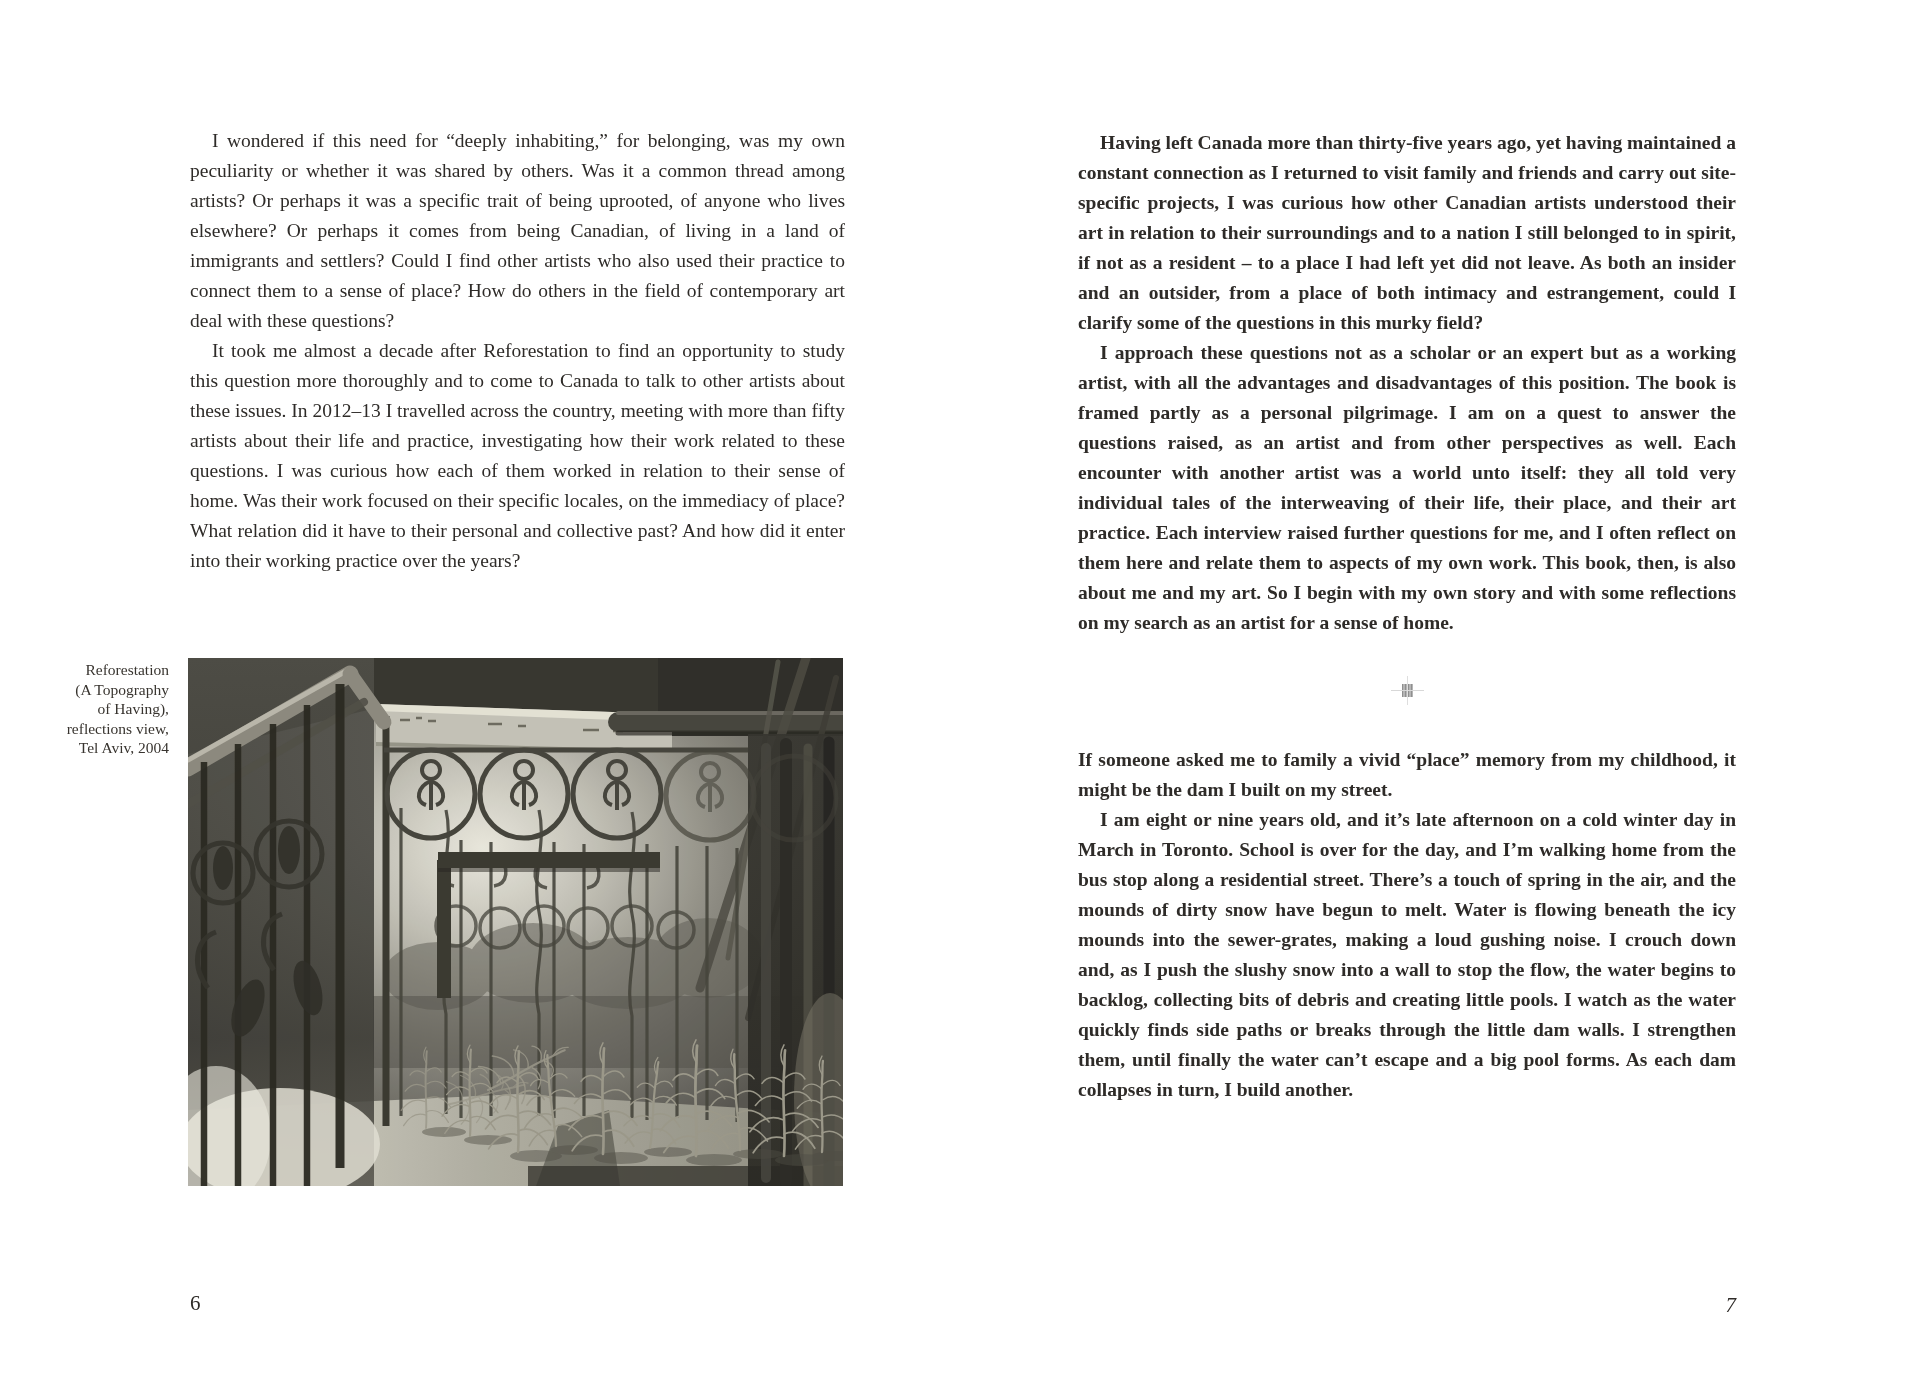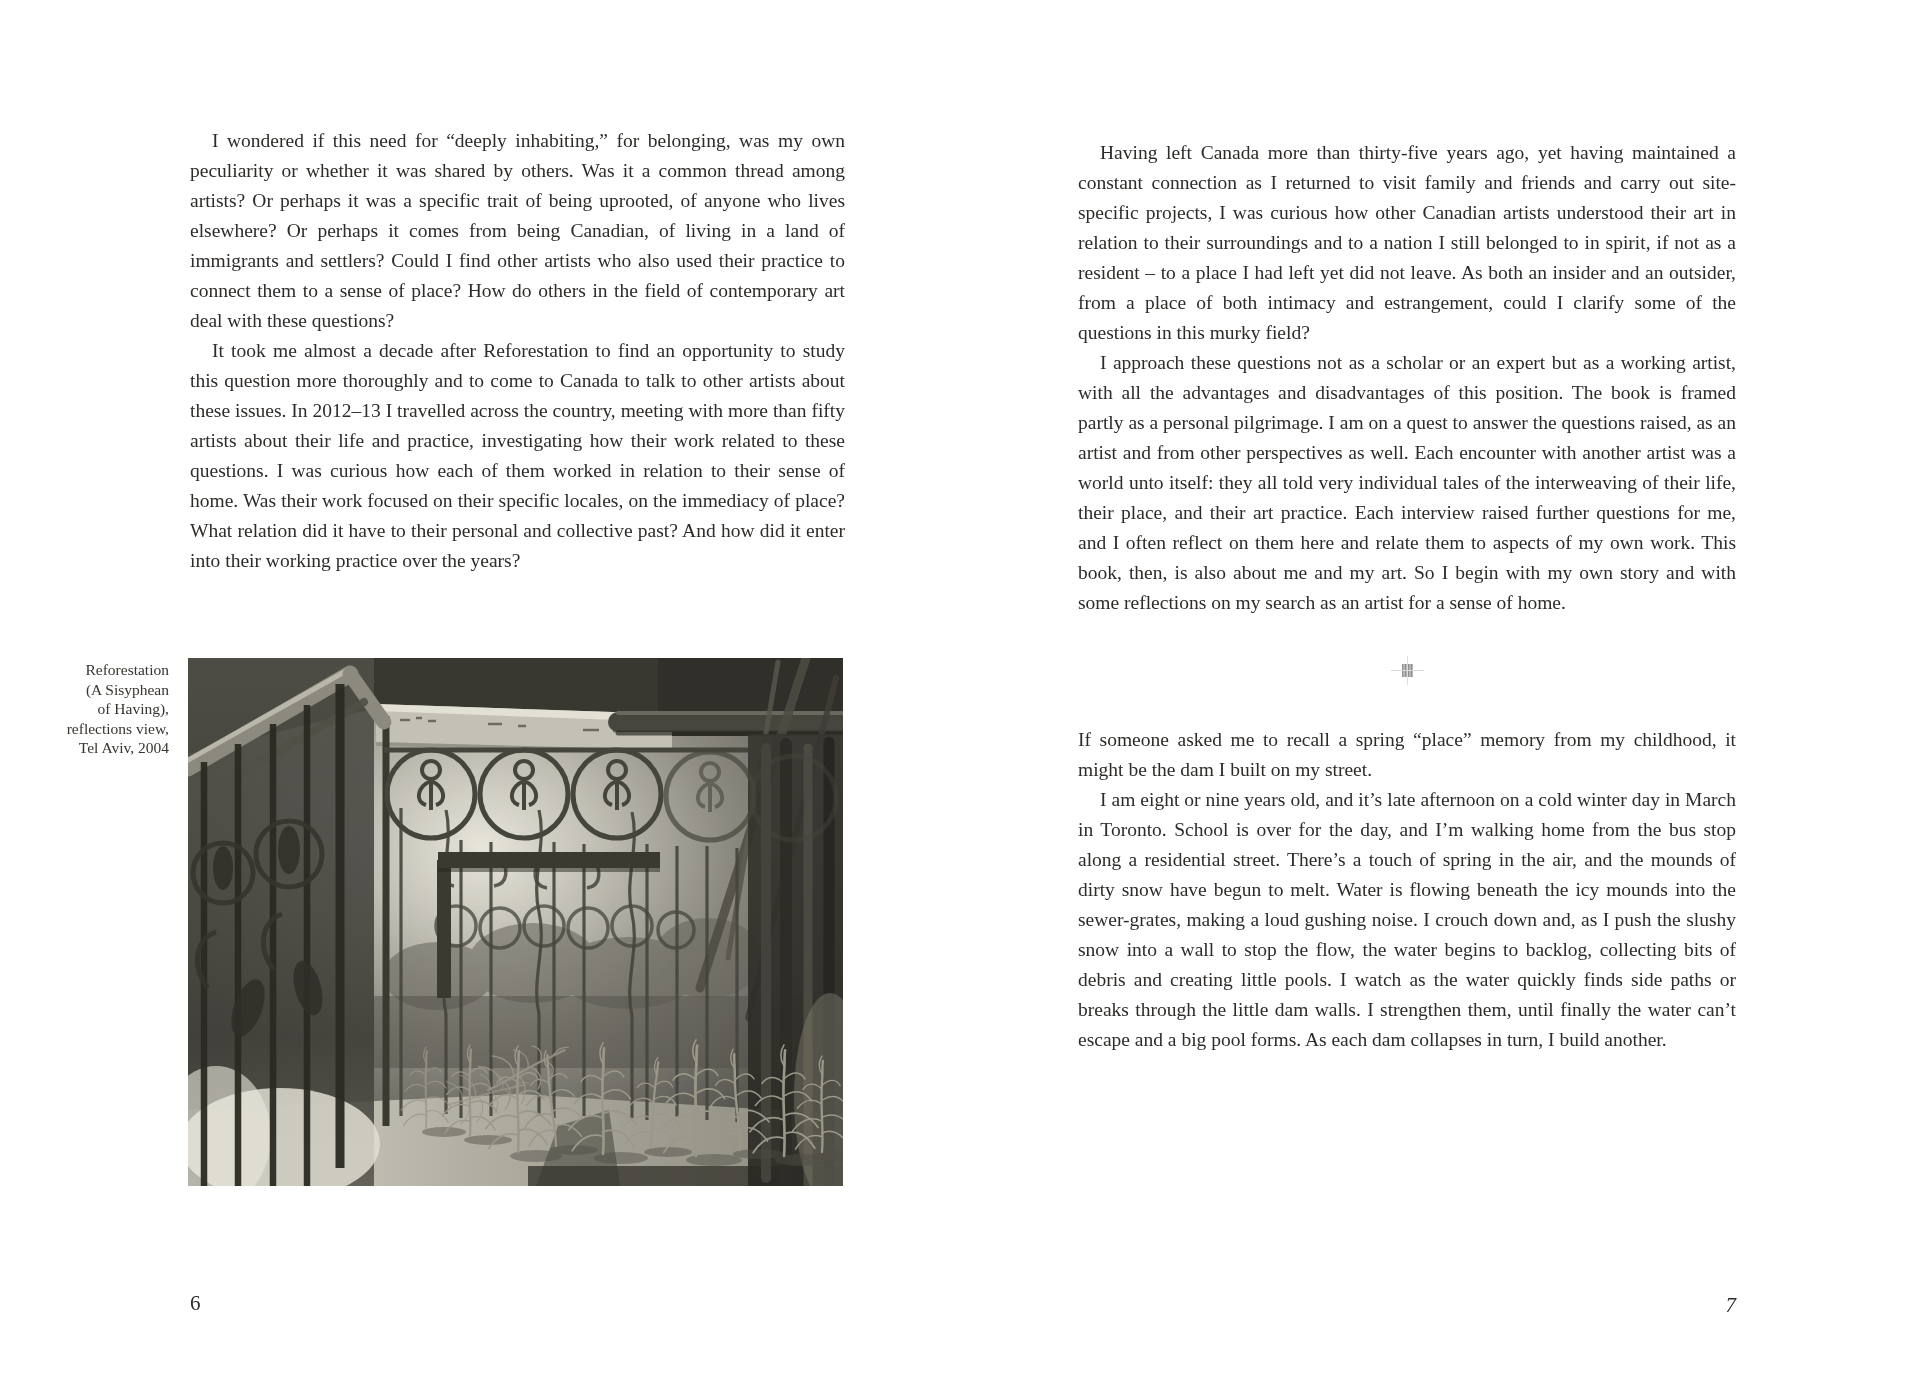--- a/index.html
+++ b/index.html
@@ -6,21 +6,21 @@
   body{
     width:1920px;height:1379px;position:relative;background:#ffffff;
     font-family:"Liberation Serif","DejaVu Serif",serif;color:#2e2b28;
     -webkit-font-smoothing:antialiased;
   }
   .spread{position:absolute;inset:0;}
   .col{position:absolute;text-align:justify;text-align-last:left;font-size:19.5px;line-height:30px;}
   .col p{margin:0;text-indent:22px;}
   .col p.noindent{text-indent:0;}
   #left-col{left:190px;top:126px;width:655px;}
-  #right-col{left:1078px;top:138px;width:658px;}
+  #right-col{left:1078px;top:128px;width:658px;font-weight:bold;}
   .it{}
   .caption{
     position:absolute;left:36px;top:660px;width:133px;
     text-align:right;font-size:15.5px;line-height:19.5px;color:#38342f;
   }
   .photo{position:absolute;left:188px;top:658px;width:655px;height:528px;margin:0;overflow:hidden;}
   .photo svg{display:block;}
   .folio{position:absolute;font-size:21px;color:#2e2b28;}
   #folio-left{left:190px;top:1291px;}
   #folio-right{left:1078px;width:658px;text-align:right;top:1293px;font-style:italic;}
@@ -40,21 +40,21 @@
 
 <div class="spread">
 
   <section id="left-col" class="col">
     <p><span>I wondered if this need for “deeply inhabiting,” for belonging, was my own peculiarity or whether it was shared by others. Was it a common thread among artists? Or perhaps it was a specific trait of being uprooted, of anyone who lives elsewhere? Or perhaps it comes from being Canadian, of living in a land of immigrants and settlers? Could I find other artists who also used their practice to connect them to a sense of place? How do others in the field of contemporary art deal with these questions?</span></p>
     <p><span>It took me almost a decade after </span><span class="it">Reforestation</span><span> to find an opportunity to study this question more thoroughly and to come to Canada to talk to other artists about these issues. In 2012–13 I travelled across the country, meeting with more than fifty artists about their life and practice, investigating how their work related to these questions. I was curious how each of them worked in relation to their sense of home. Was their work focused on their specific locales, on the immediacy of place? What relation did it have to their personal and collective past? And how did it enter into their working practice over the years?</span></p>
   </section>
 
   <aside class="caption">
     <div class="it">Reforestation</div>
-    <div class="it">(A Sisyphean</div>
+    <div class="it">(A Topography</div>
     <div class="it">of Having),</div>
     <div>reflections view,</div>
     <div>Tel Aviv, 2004</div>
   </aside>
 
   <figure class="photo">
     <svg viewBox="0 0 655 528" width="655" height="528" role="img">
       <defs>
         <radialGradient id="glow" cx="0.45" cy="0.36" r="0.62">
           <stop offset="0" stop-color="#eeece2"></stop>
@@ -252,19 +252,19 @@
       <rect width="655" height="528" fill="#6e6c62" opacity="0.05"></rect>
     </svg>
   </figure>
 
   <div class="folio" id="folio-left">6</div>
 
   <section id="right-col" class="col">
     <p><span>Having left Canada more than thirty-five years ago, yet having maintained a constant connection as I returned to visit family and friends and carry out site-specific projects, I was curious how other Canadian artists understood their art in relation to their surroundings and to a nation I still belonged to in spirit, if not as a resident – to a place I had left yet did not leave. As both an insider and an outsider, from a place of both intimacy and estrangement, could I clarify some of the questions in this murky field?</span></p>
     <p><span>I approach these questions not as a scholar or an expert but as a working artist, with all the advantages and disadvantages of this position. The book is framed partly as a personal pilgrimage. I am on a quest to answer the questions raised, as an artist and from other perspectives as well. Each encounter with another artist was a world unto itself: they all told very individual tales of the interweaving of their life, their place, and their art practice. Each interview raised further questions for me, and I often reflect on them here and relate them to aspects of my own work. This book, then, is also about me and my art. So I begin with my own story and with some reflections on my search as an artist for a sense of home.</span></p>
     <div class="divider"></div>
-    <p class="noindent"><span>If someone asked me to recall a spring “place” memory from my childhood, it might be the dam I built on my street.</span></p>
+    <p class="noindent"><span>If someone asked me to family a vivid “place” memory from my childhood, it might be the dam I built on my street.</span></p>
     <p><span>I am eight or nine years old, and it’s late afternoon on a cold winter day in March in Toronto. School is over for the day, and I’m walking home from the bus stop along a residential street. There’s a touch of spring in the air, and the mounds of dirty snow have begun to melt. Water is flowing beneath the icy mounds into the sewer-grates, making a loud gushing noise. I crouch down and, as I push the slushy snow into a wall to stop the flow, the water begins to backlog, collecting bits of debris and creating little pools. I watch as the water quickly finds side paths or breaks through the little dam walls. I strengthen them, until finally the water can’t escape and a big pool forms. As each dam collapses in turn, I build another.</span></p>
   </section>
 
   <div class="folio" id="folio-right">7</div>
 
 </div>
 
 </body></html>

